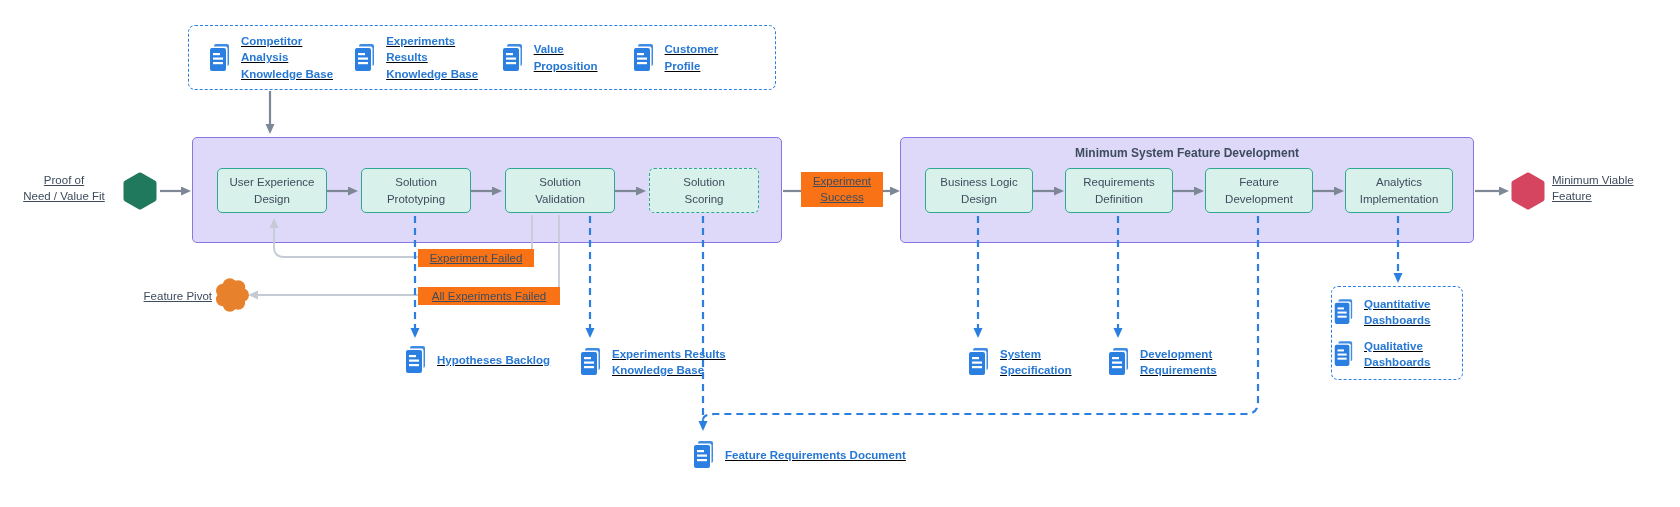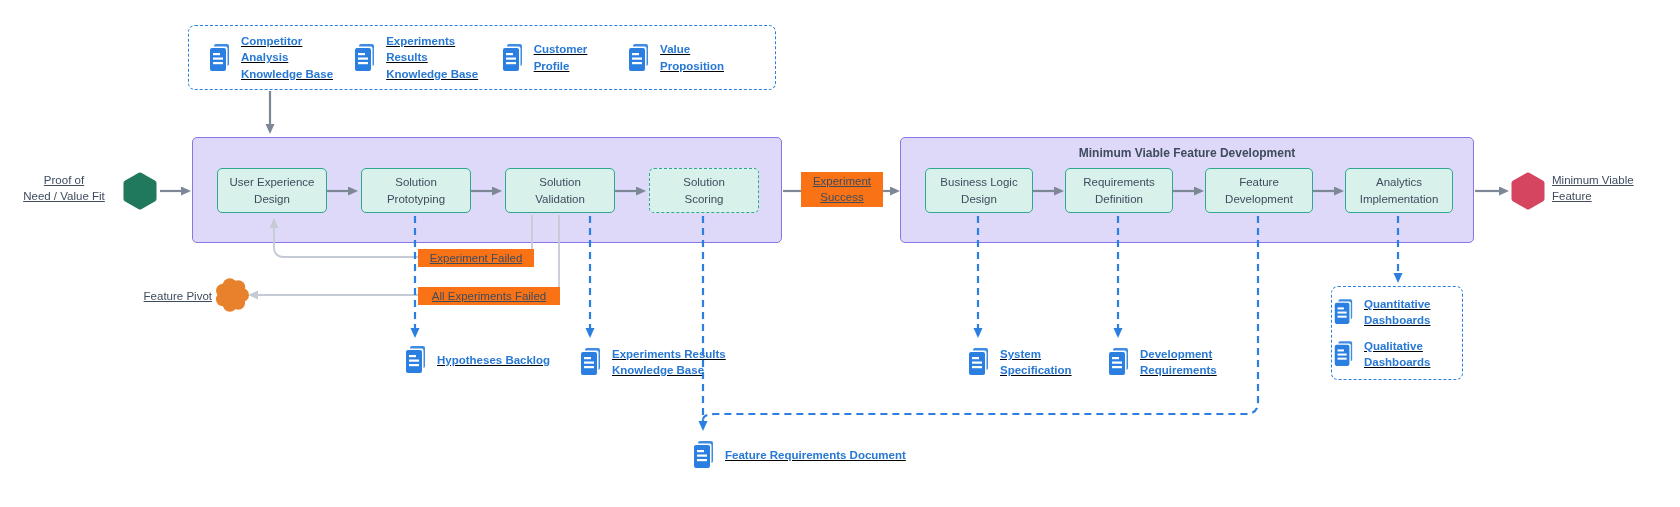--- a/index.html
+++ b/index.html
@@ -115,32 +115,32 @@
     </div>
     <div class="doc-item">
       <svg class="icon" width="24" height="28" viewBox="0 0 24 28">
           <rect x="7" y="0" width="15" height="22" rx="2" fill="#3f8ce4"></rect>
           <rect x="4.5" y="2.5" width="16" height="23" rx="2" fill="#fff"></rect>
           <rect x="3" y="4" width="16" height="23" rx="2" fill="#2b7fe0"></rect>
           <rect x="6" y="9" width="7" height="2.2" fill="#fff"></rect>
           <rect x="6" y="13.5" width="10" height="2.2" fill="#fff"></rect>
           <rect x="6" y="18" width="10" height="2.2" fill="#fff"></rect>
         </svg>
+      <span class="lbl-blue">Value Proposition</span>
+    </div>
+    <div class="doc-item">
+      <svg class="icon" width="24" height="28" viewBox="0 0 24 28">
+          <rect x="7" y="0" width="15" height="22" rx="2" fill="#3f8ce4"></rect>
+          <rect x="4.5" y="2.5" width="16" height="23" rx="2" fill="#fff"></rect>
+          <rect x="3" y="4" width="16" height="23" rx="2" fill="#2b7fe0"></rect>
+          <rect x="6" y="9" width="7" height="2.2" fill="#fff"></rect>
+          <rect x="6" y="13.5" width="10" height="2.2" fill="#fff"></rect>
+          <rect x="6" y="18" width="10" height="2.2" fill="#fff"></rect>
+        </svg>
       <span class="lbl-blue">Customer Profile</span>
-    </div>
-    <div class="doc-item">
-      <svg class="icon" width="24" height="28" viewBox="0 0 24 28">
-          <rect x="7" y="0" width="15" height="22" rx="2" fill="#3f8ce4"></rect>
-          <rect x="4.5" y="2.5" width="16" height="23" rx="2" fill="#fff"></rect>
-          <rect x="3" y="4" width="16" height="23" rx="2" fill="#2b7fe0"></rect>
-          <rect x="6" y="9" width="7" height="2.2" fill="#fff"></rect>
-          <rect x="6" y="13.5" width="10" height="2.2" fill="#fff"></rect>
-          <rect x="6" y="18" width="10" height="2.2" fill="#fff"></rect>
-        </svg>
-      <span class="lbl-blue">Value Proposition</span>
     </div>
   </div>
 
   <div class="abs lbl-dark z2" style="left:8px;top:172px;width:112px;text-align:center;">Proof of
 Need / Value Fit</div>
 
   <div class="abs stage z2" style="left:192px;top:137px;width:590px;height:106px;">
     <div class="node" style="left:24px;width:110px;">User Experience
 Design</div>
     <div class="node" style="left:168px;width:110px;">Solution
@@ -148,21 +148,21 @@
     <div class="node" style="left:312px;width:110px;">Solution
 Validation</div>
     <div class="node dashed" style="left:456px;width:110px;">Solution
 Scoring</div>
   </div>
 
   <div class="abs lbl-dark z4 wire-label" style="left:801px;top:172px;width:76px;">Experiment
 Success</div>
 
   <div class="abs stage z2" style="left:900px;top:137px;width:574px;height:106px;">
-    <div class="stage-title">Minimum Viable Feature Development</div>
+    <div class="stage-title">Minimum System Feature Development</div>
     <div class="node" style="left:24px;width:108px;">Business Logic
 Design</div>
     <div class="node" style="left:164px;width:108px;">Requirements
 Definition</div>
     <div class="node" style="left:304px;width:108px;">Feature
 Development</div>
     <div class="node" style="left:444px;width:108px;">Analytics
 Implementation</div>
   </div>
 

